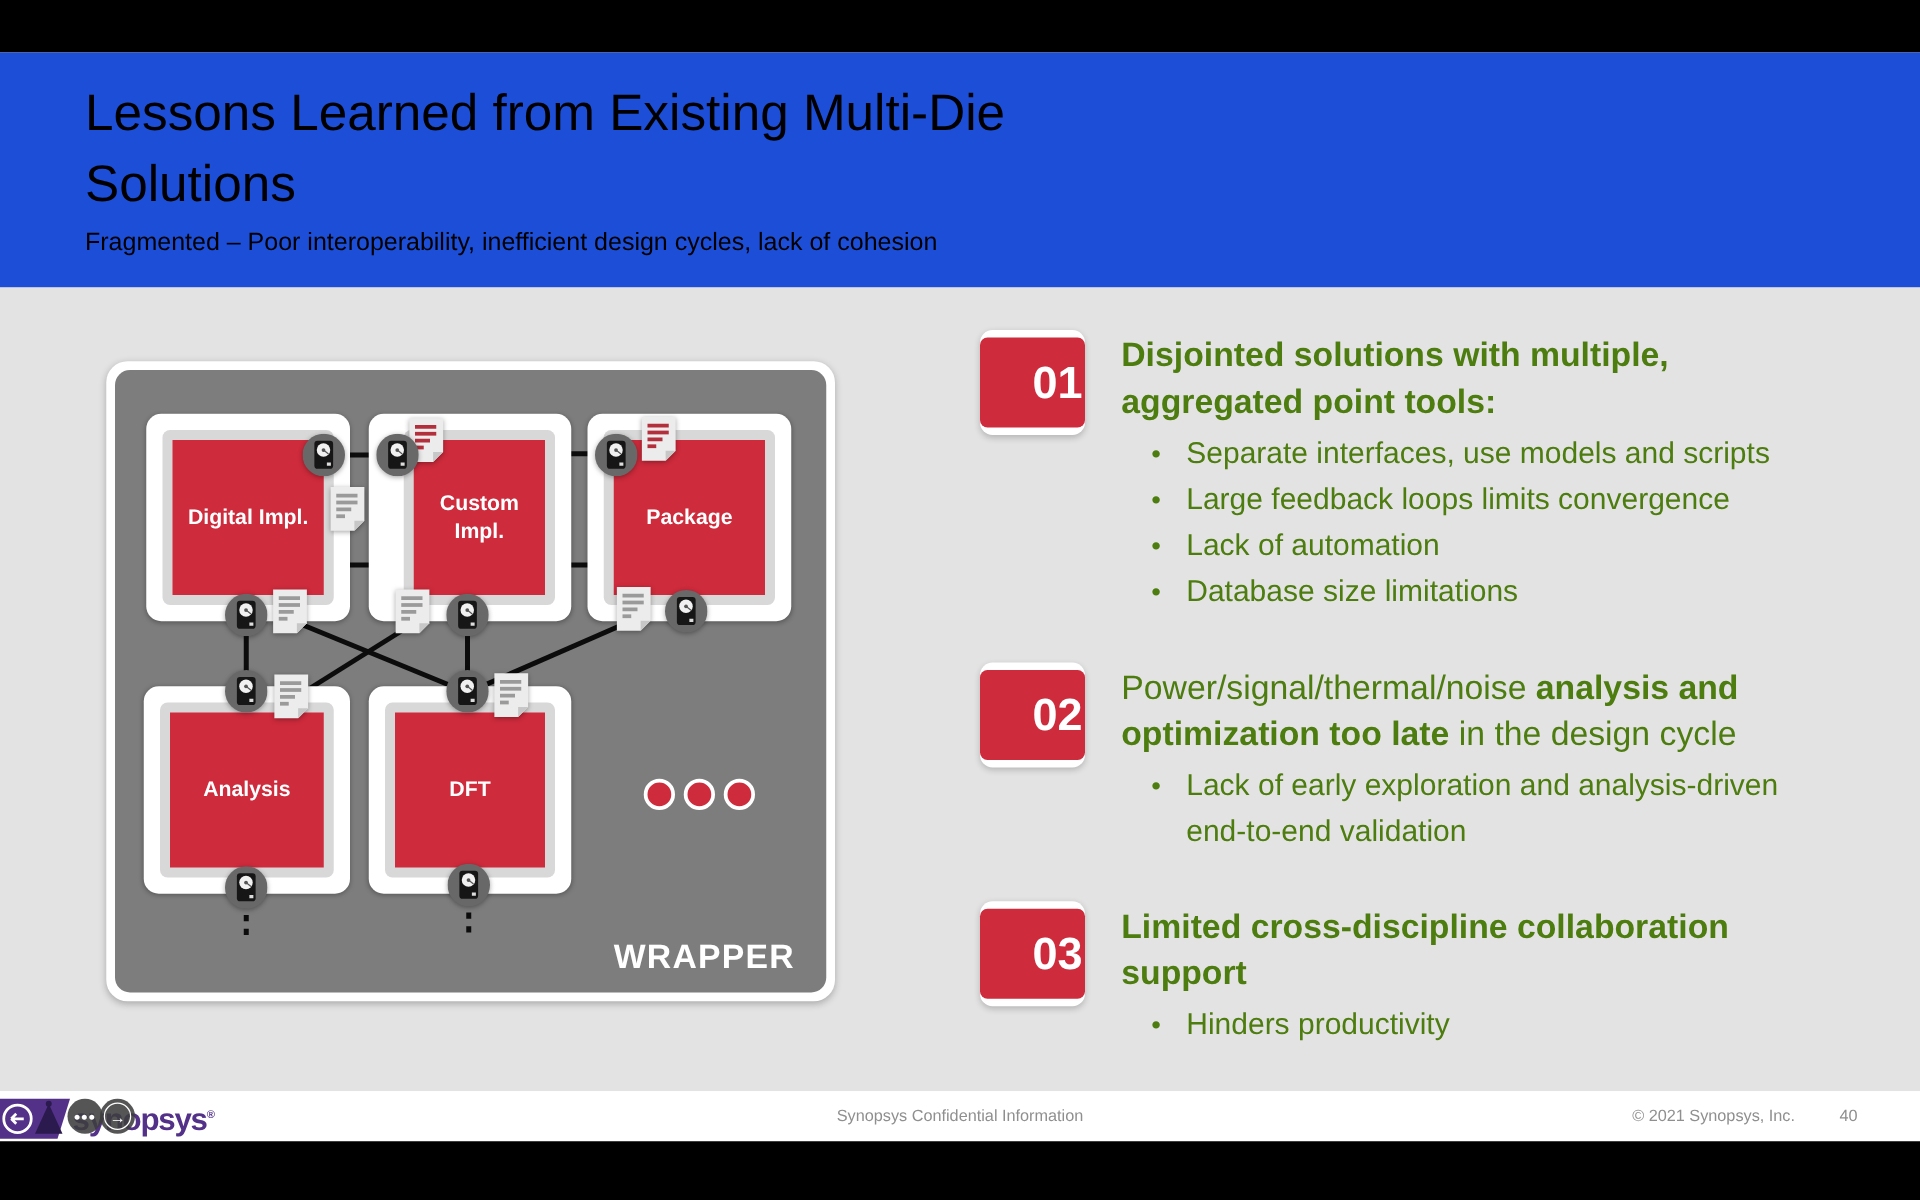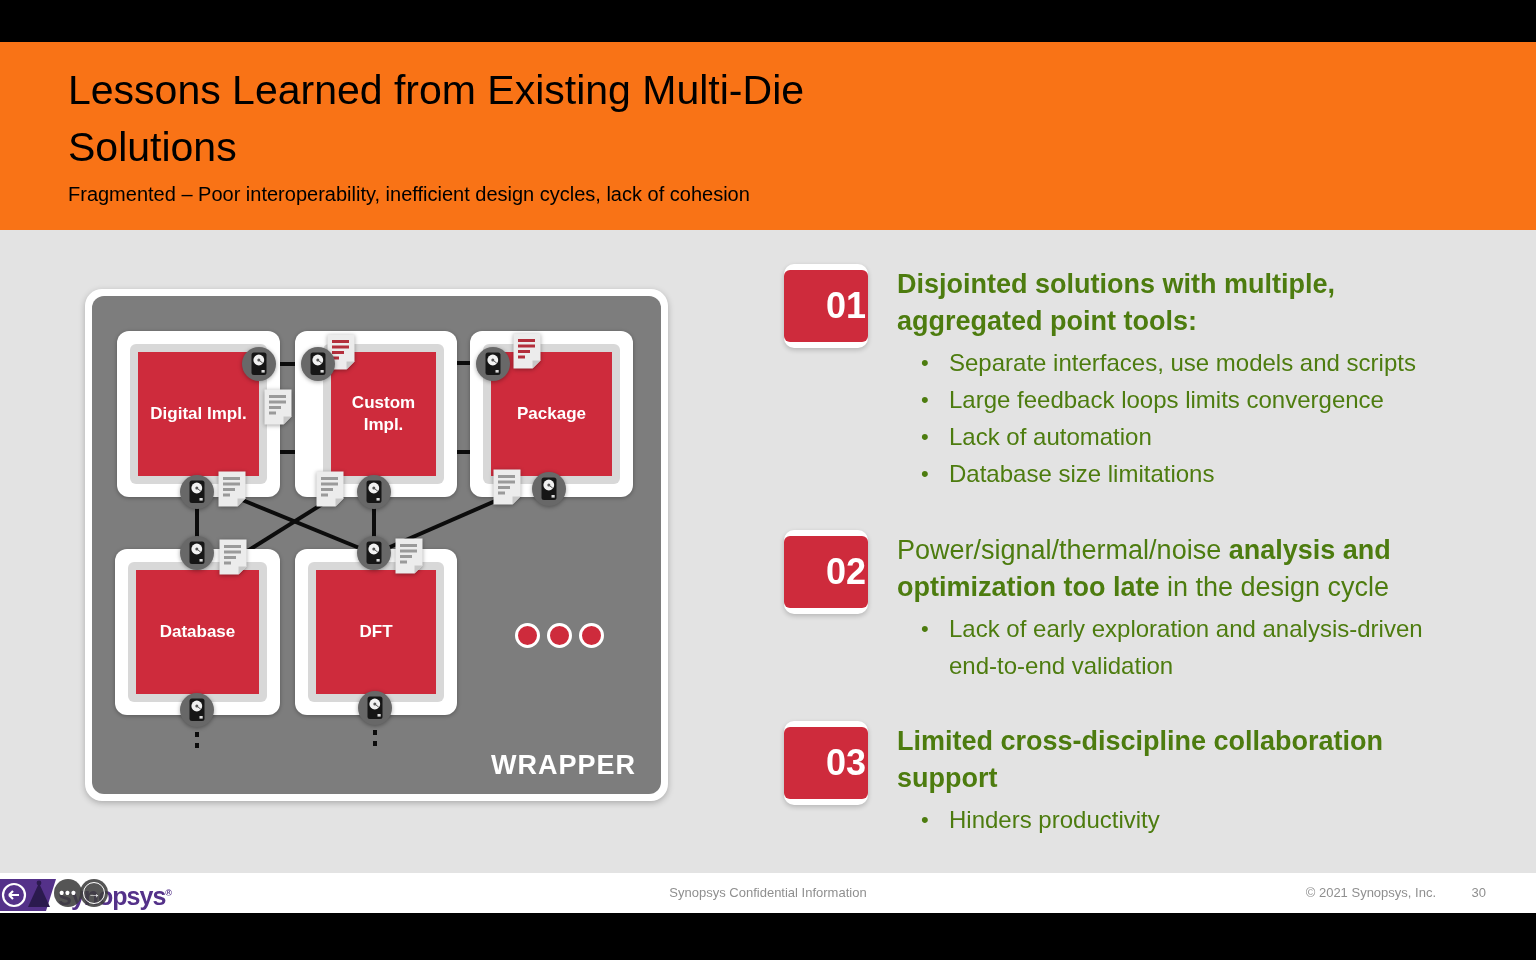--- a/index.html
+++ b/index.html
@@ -3,21 +3,21 @@
 <meta charset="utf-8">
 <style>
   html,body{margin:0;padding:0;}
   body{width:1536px;height:960px;font-family:"Liberation Sans",sans-serif;background:#fff;}
   .slide{position:relative;width:1536px;height:960px;overflow:hidden;background:#fff;}
   .bar{position:absolute;left:0;width:1536px;background:#000;}
   .bar-top{top:0;height:42px;}
   .bar-bottom{top:913px;height:47px;}
 
   
-  .header{position:absolute;left:0;top:42px;width:1536px;height:188px;background:#f97316;}
+  .header{position:absolute;left:0;top:42px;width:1536px;height:188px;background:#1d4ed8;}
   .title{position:absolute;left:68px;top:20px;font-size:41px;line-height:57px;color:#000;font-weight:400;}
   .subtitle{position:absolute;left:68px;top:141px;font-size:20px;color:#000;font-weight:400;}
 
   
   .content{position:absolute;left:0;top:230px;width:1536px;height:643px;background:var(--bg,#e3e3e3);}
 
   
   .diagram{position:absolute;left:85px;top:59px;width:583px;height:512px;background:#fff;border-radius:17px;box-shadow:0 2px 6px rgba(0,0,0,.25);}
   .wrapper-inner{position:absolute;left:7px;top:7px;right:7px;bottom:7px;background:var(--gray,#7d7d7d);border-radius:12px;}
   .lines{position:absolute;left:0;top:0;z-index:1;}
@@ -107,21 +107,21 @@
       <div class="node" style="left:385px;top:42px;width:163px;height:166px;">
         <div class="node-frame">
           <div class="node-red">
             <span class="node-label">Package</span>
           </div>
         </div>
       </div>
       <div class="node" style="left:30px;top:260px;width:165px;height:166px;">
         <div class="node-frame">
           <div class="node-red">
-            <span class="node-label">Database</span>
+            <span class="node-label">Analysis</span>
           </div>
         </div>
       </div>
       <div class="node" style="left:210px;top:260px;width:162px;height:166px;">
         <div class="node-frame">
           <div class="node-red">
             <span class="node-label">DFT</span>
           </div>
         </div>
       </div>
@@ -346,17 +346,17 @@
       <span class="wordmark"><span>synopsys</span><sup>®</sup></span>
       <div class="ovl ovl-dots">
           <span>•••</span>
         </div>
       <div class="ovl ovl-next">
           <span class="ring">→</span>
         </div>
     </div>
     <div class="conf">Synopsys Confidential Information</div>
     <div class="copy">© 2021 Synopsys, Inc.</div>
-    <div class="pageno">30</div>
+    <div class="pageno">40</div>
   </div>
 
   <div class="bar bar-bottom"></div>
 </div>
 
 </body></html>

